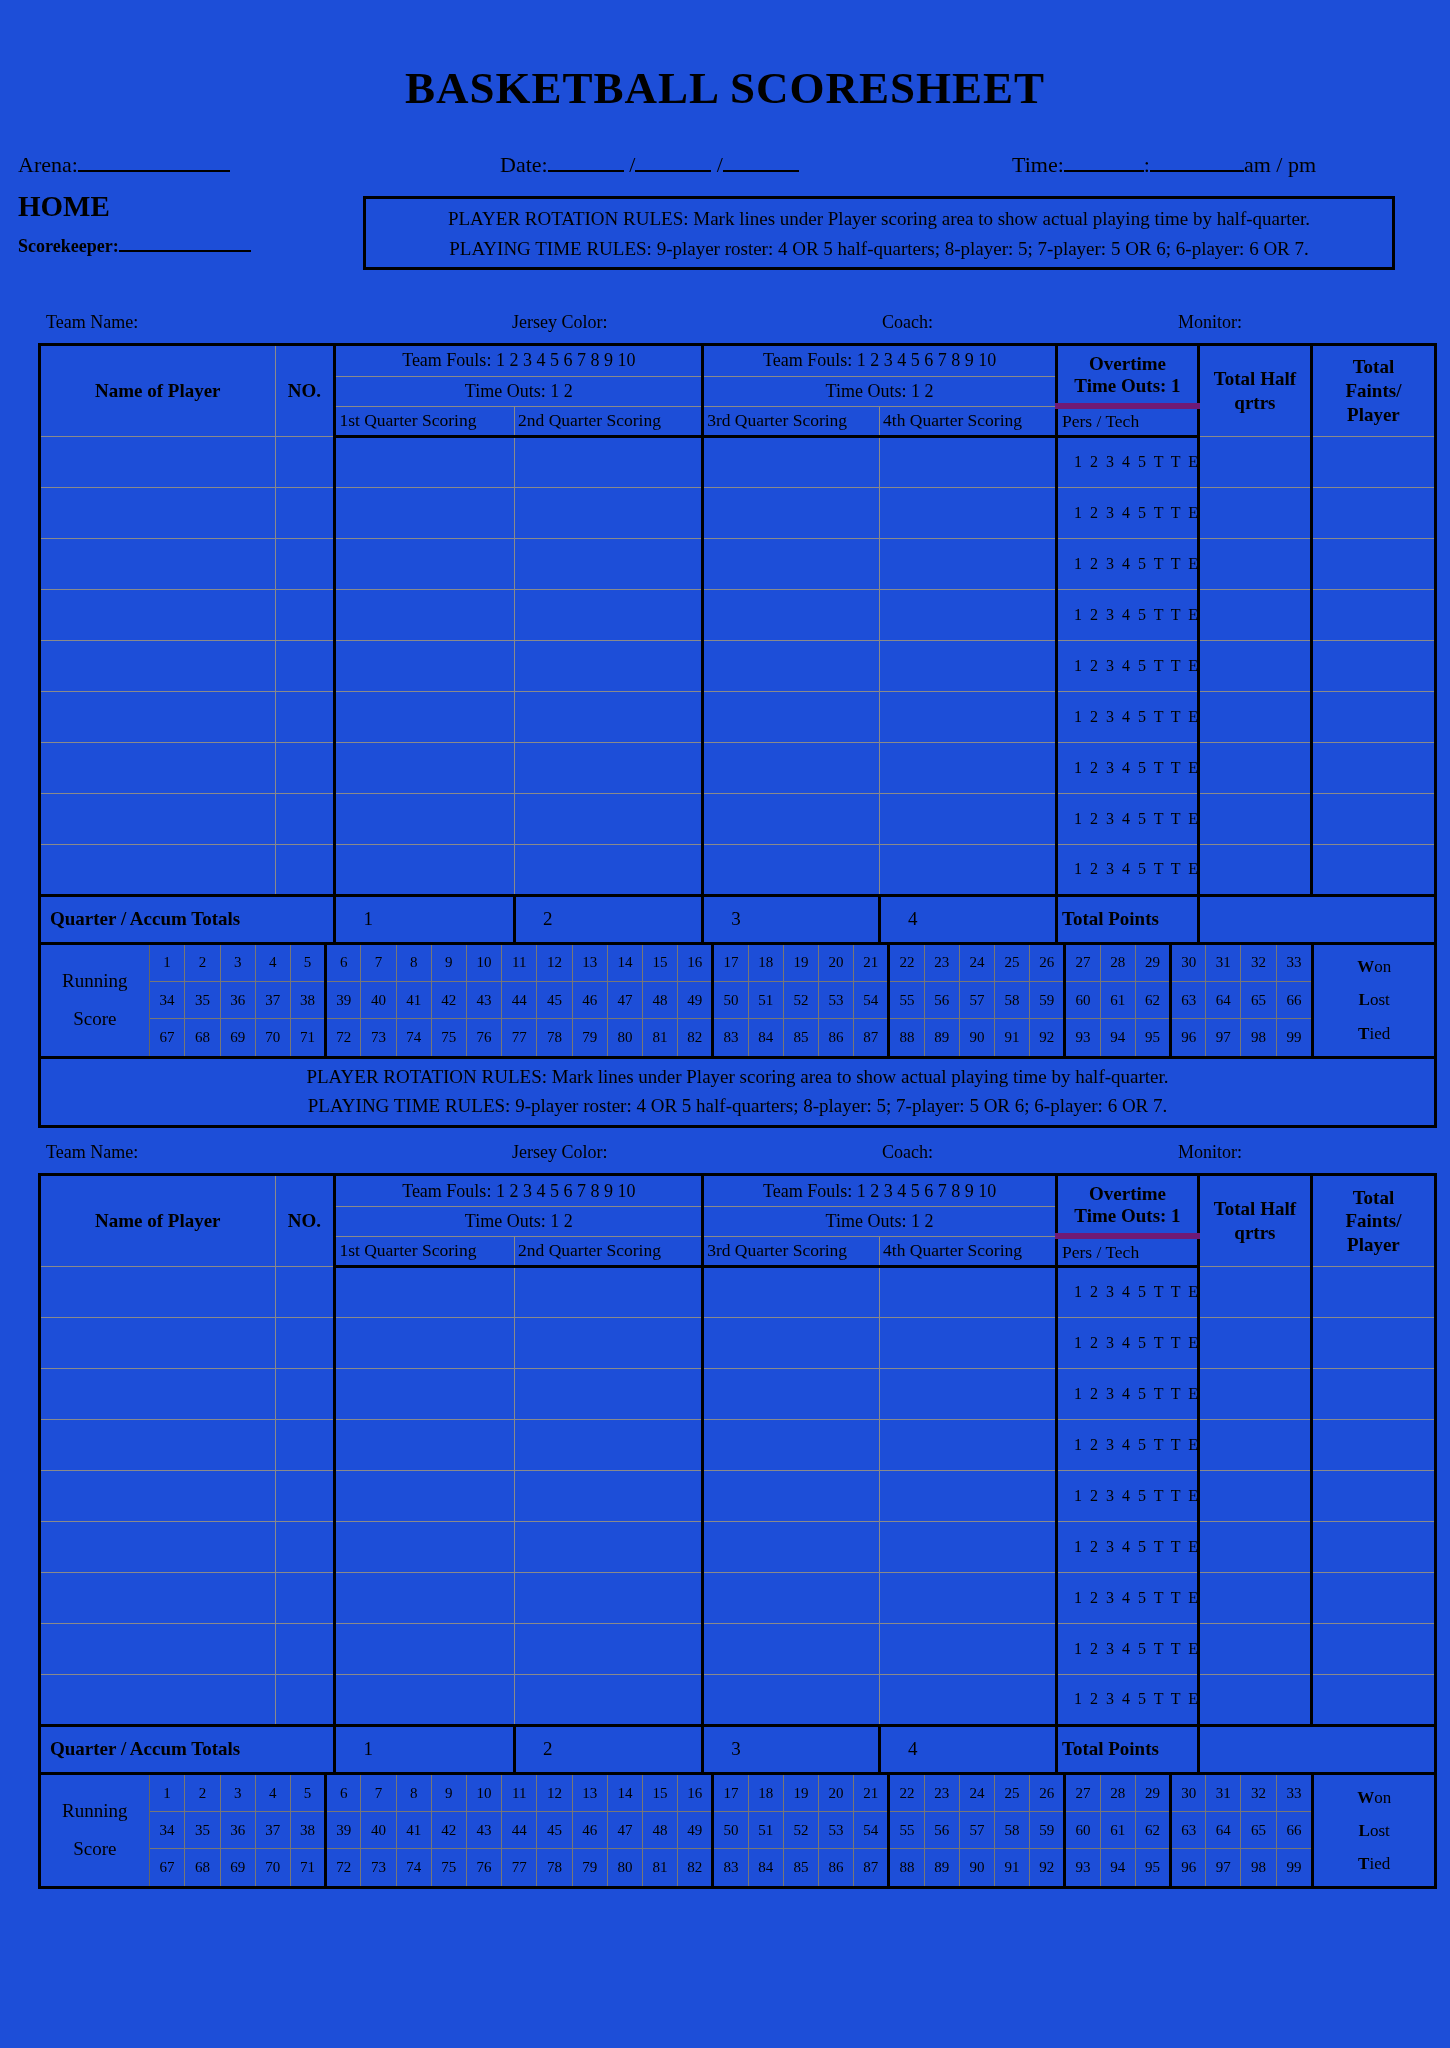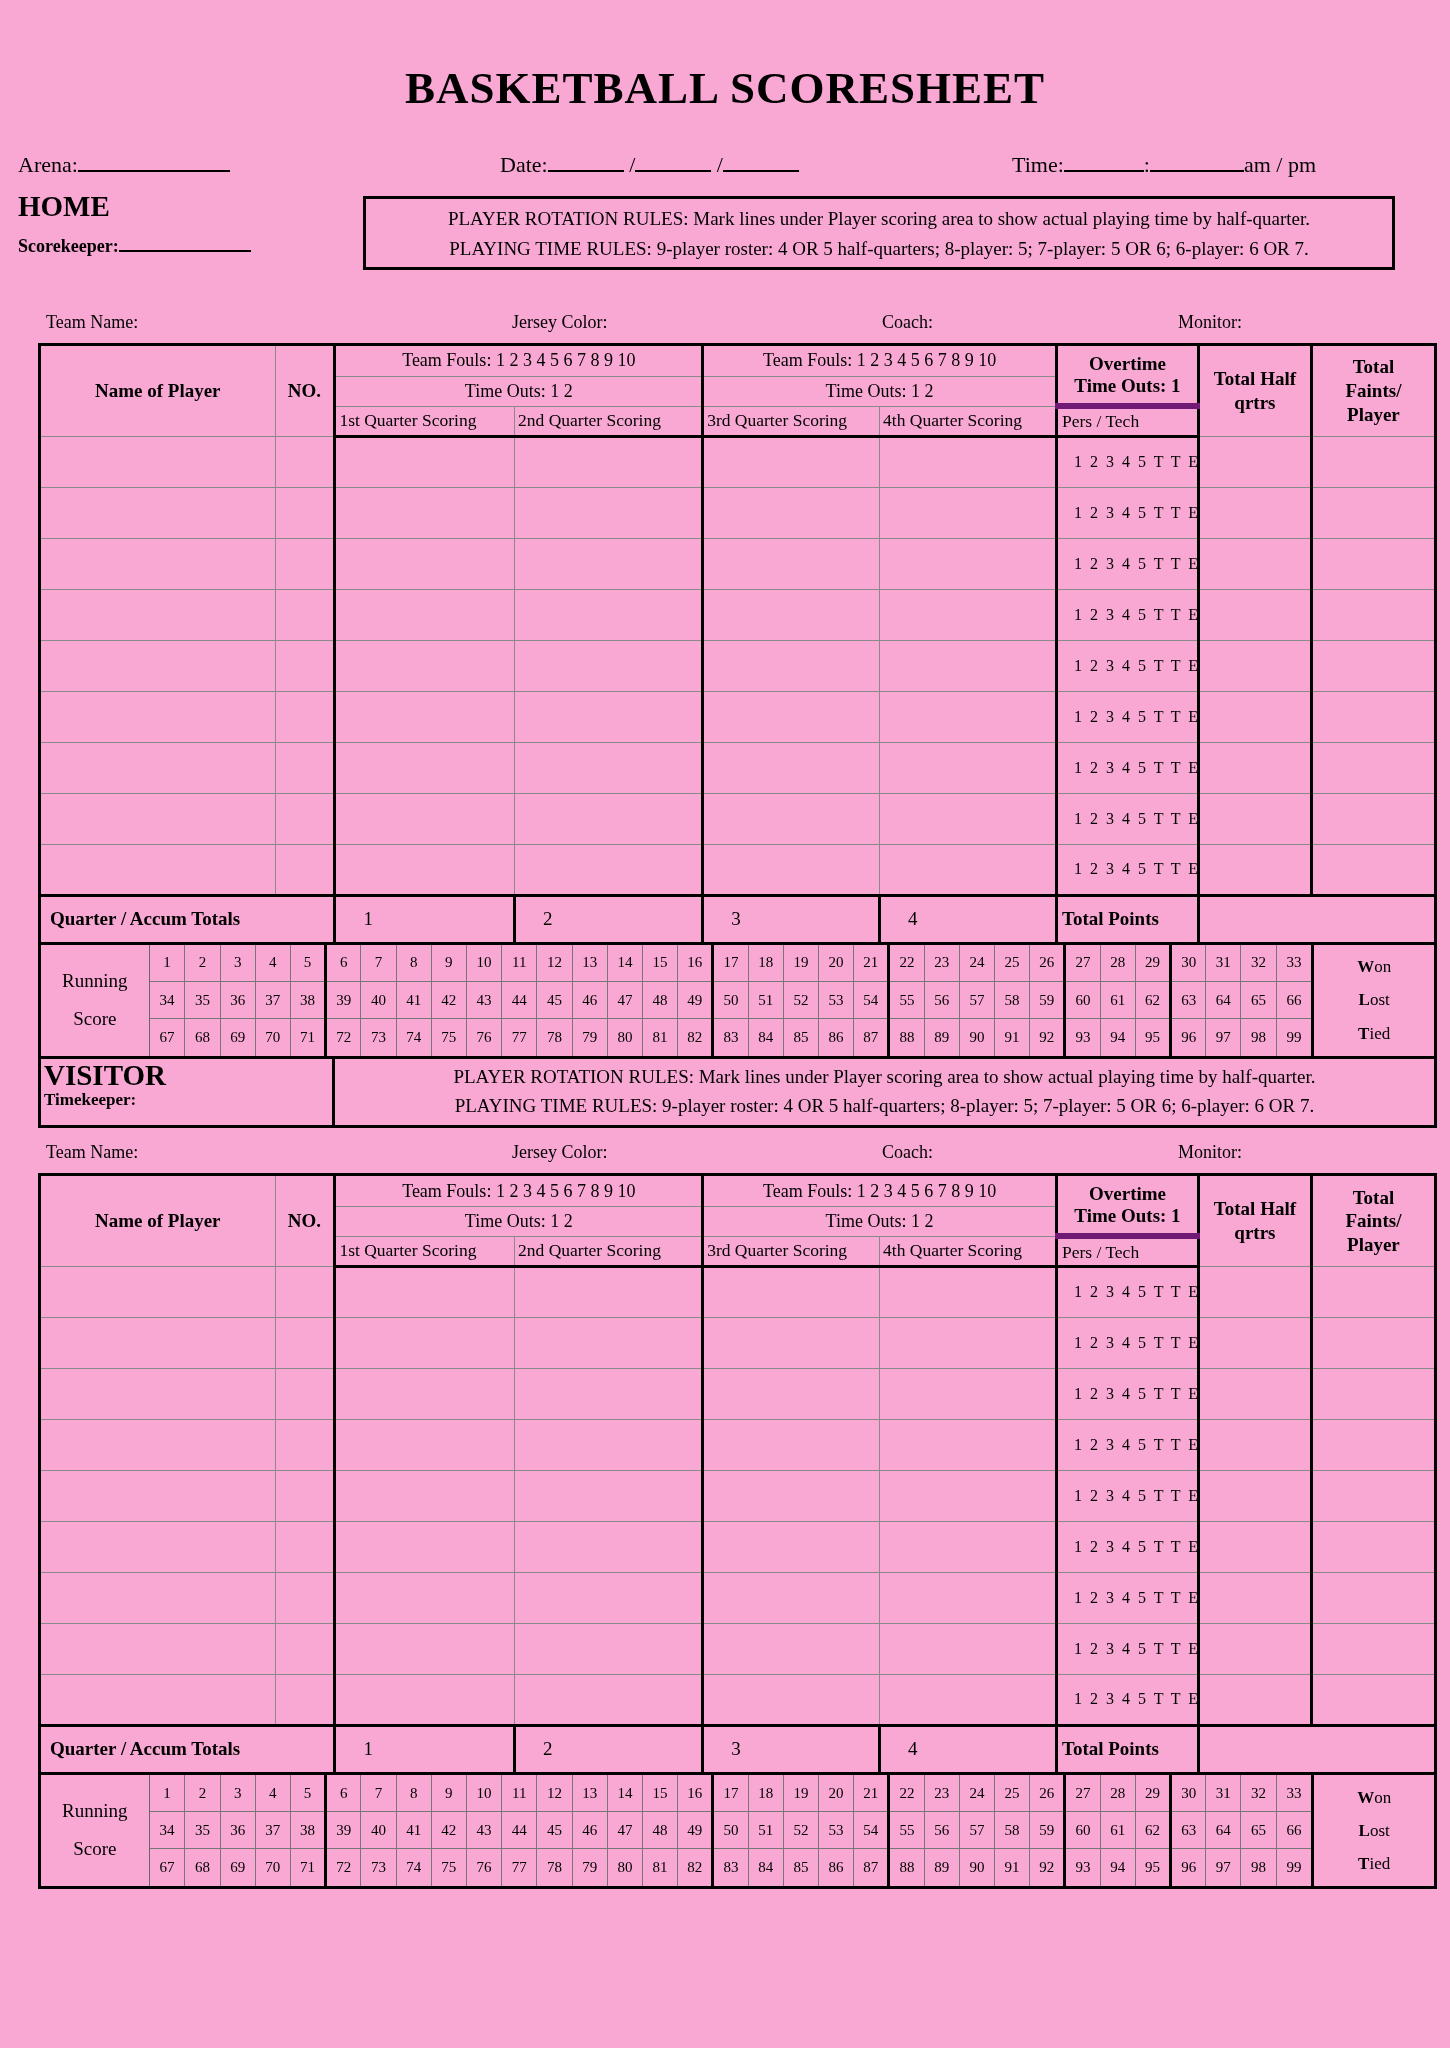--- a/index.html
+++ b/index.html
@@ -1,18 +1,18 @@
 <!DOCTYPE html>
 <html><head>
 <meta charset="utf-8">
 <style>
   * { box-sizing: border-box; }
   html,body { margin:0; padding:0; background:#e8e8e8; }
   .page {
-    width:1450px; height:2048px; background:#f9a8d4; color:#000;
+    width:1450px; height:2048px; background:#1d4ed8; color:#000;
     font-family:"Liberation Serif", serif; position:relative; overflow:hidden;
     margin:0 auto;
   }
   
   .page-header { position:relative; height:312px; }
   .title { position:absolute; top:62px; left:0; width:100%; text-align:center;
            font-size:45px; font-weight:bold; letter-spacing:1px; }
   .field { position:absolute; font-size:22px; white-space:nowrap; }
   .f-arena { left:18px; top:150px; }
   .f-date  { left:500px; top:150px; }
@@ -397,24 +397,20 @@
             </table>
         </div>
         <div class="rs-results">
             <div class="result-line">Won</div>
             <div class="result-line">Lost</div>
             <div class="result-line">Tied</div>
           </div>
       </div>
 
       <div class="banner">
-        <div class="banner-left">
-          <div class="banner-big">VISITOR</div>
-          <div class="banner-small">Timekeeper:</div>
-        </div>
         <div class="banner-right">
           <div>PLAYER ROTATION RULES: Mark lines under Player scoring area to show actual playing time by half-quarter.</div>
           <div>PLAYING TIME RULES: 9-player roster:  4 OR 5 half-quarters;  8-player: 5;  7-player: 5 OR 6;  6-player: 6 OR 7.</div>
         </div>
       </div>
     </div>
   </div>
 
   <div class="section section2">
     <div class="info-row">

